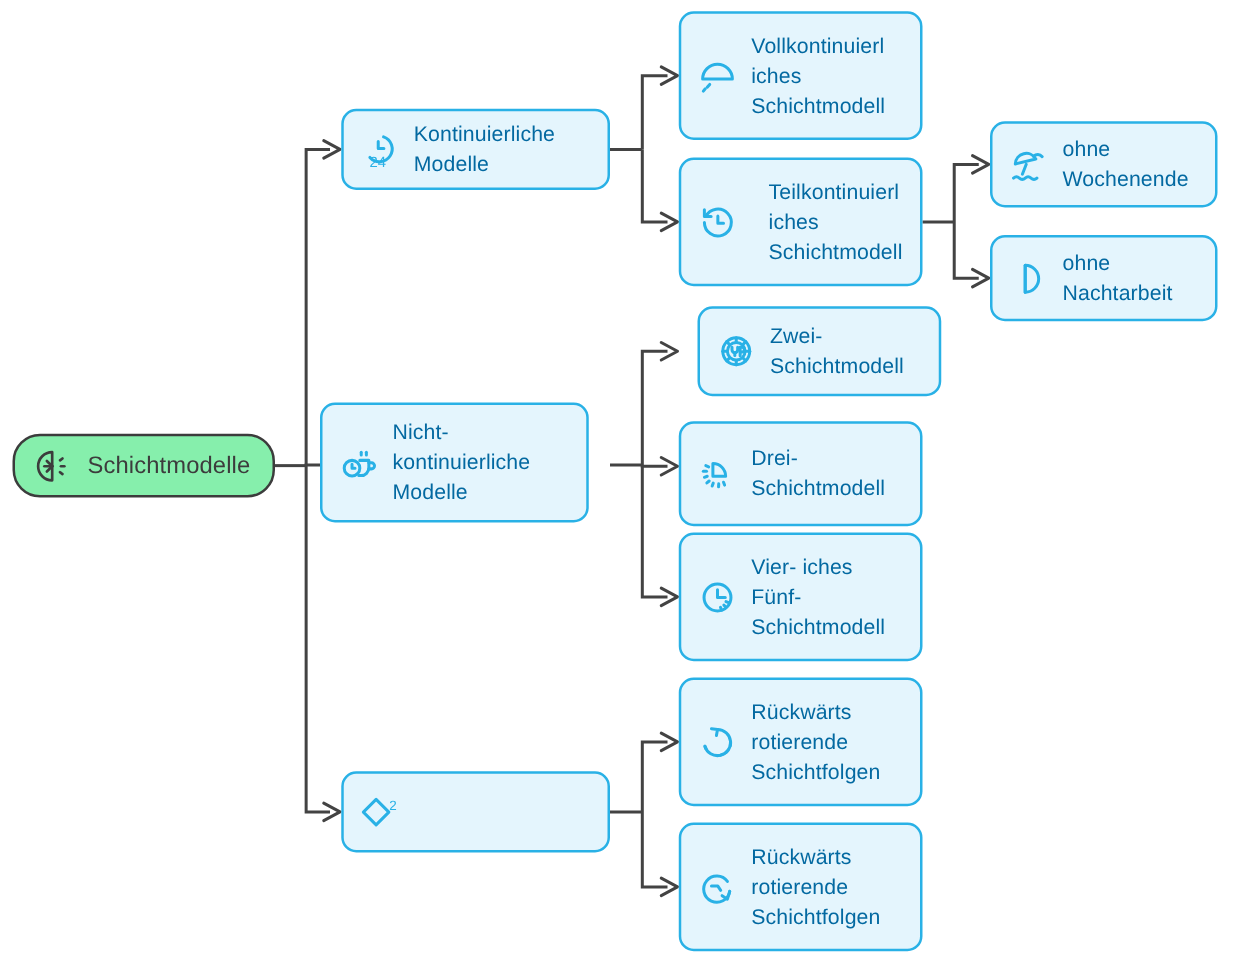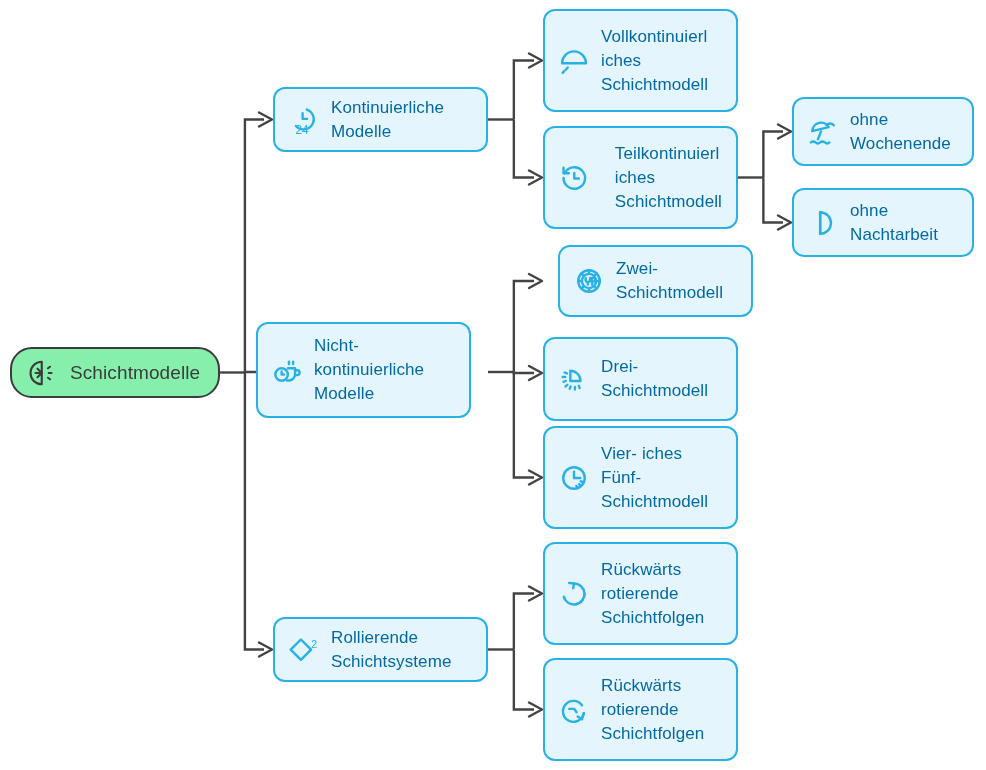--- a/index.html
+++ b/index.html
@@ -147,22 +147,20 @@
 kontinuierliche
 Modelle</span>
     </div>
     <div class="node blue" style="left: 273px; top: 617px; width: 215px; height: 65px;">
       <span class="node-icon">
         <svg viewBox="0 0 24 24" width="100%" height="100%" fill="none" stroke="#29b1e6" stroke-width="1.7" stroke-linecap="round" stroke-linejoin="round">
           <path d="M9.8 4.6 17 11.8l-7.2 7.2-7.2-7.2z"></path>
           <text x="17.2" y="10.4" font-size="7.6" font-family="Liberation Sans, sans-serif" stroke="none" fill="#29b1e6">2</text>
         </svg>
       </span>
-      <span class="node-label">Rollierende
-Schichtsysteme</span>
     </div>
     <div class="node blue" style="left: 543px; top: 9px; width: 195px; height: 103px;">
       <span class="node-icon">
         <svg viewBox="0 0 24 24" width="100%" height="100%" fill="none" stroke="#29b1e6" stroke-width="1.7" stroke-linecap="round" stroke-linejoin="round">
           <path d="M3.6 13.6a8.4 8.4 0 0 1 16.8 0z"></path>
           <path d="M6.2 18.2l1.4-1.6"></path>
           <path d="M4 20.4l1.1-1.3"></path>
         </svg>
       </span>
       <span class="node-label">Vollkontinuierl

